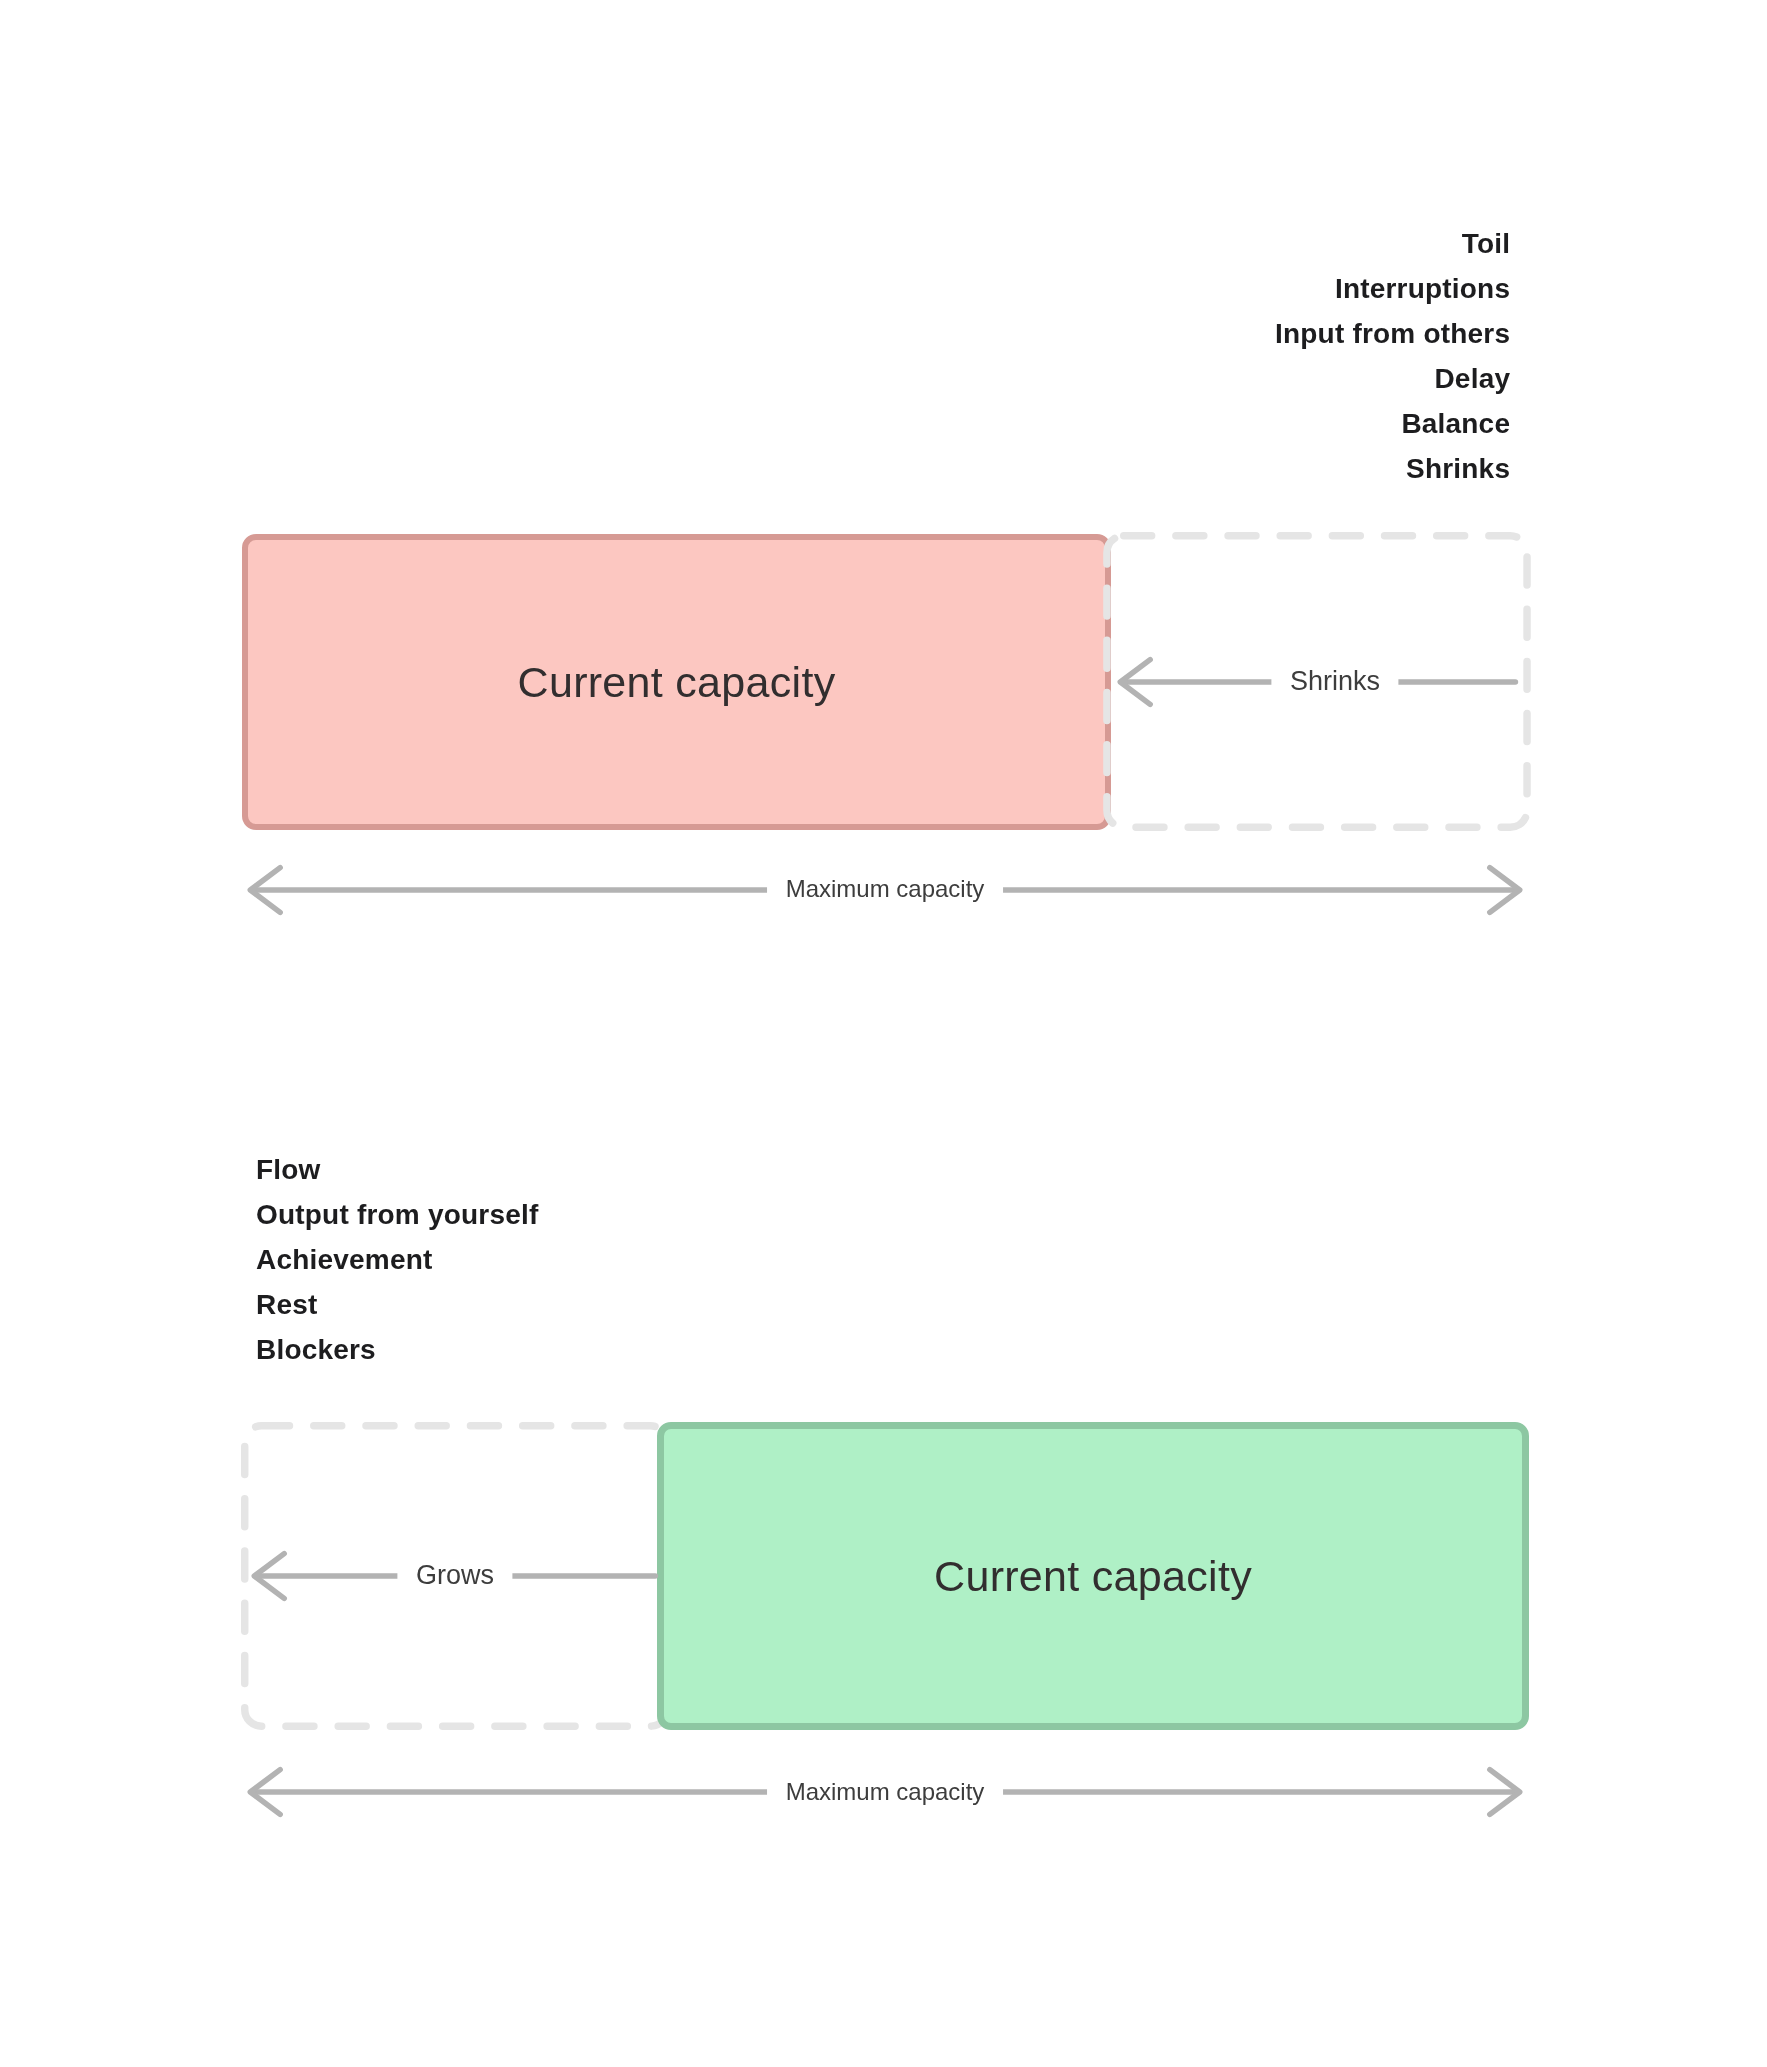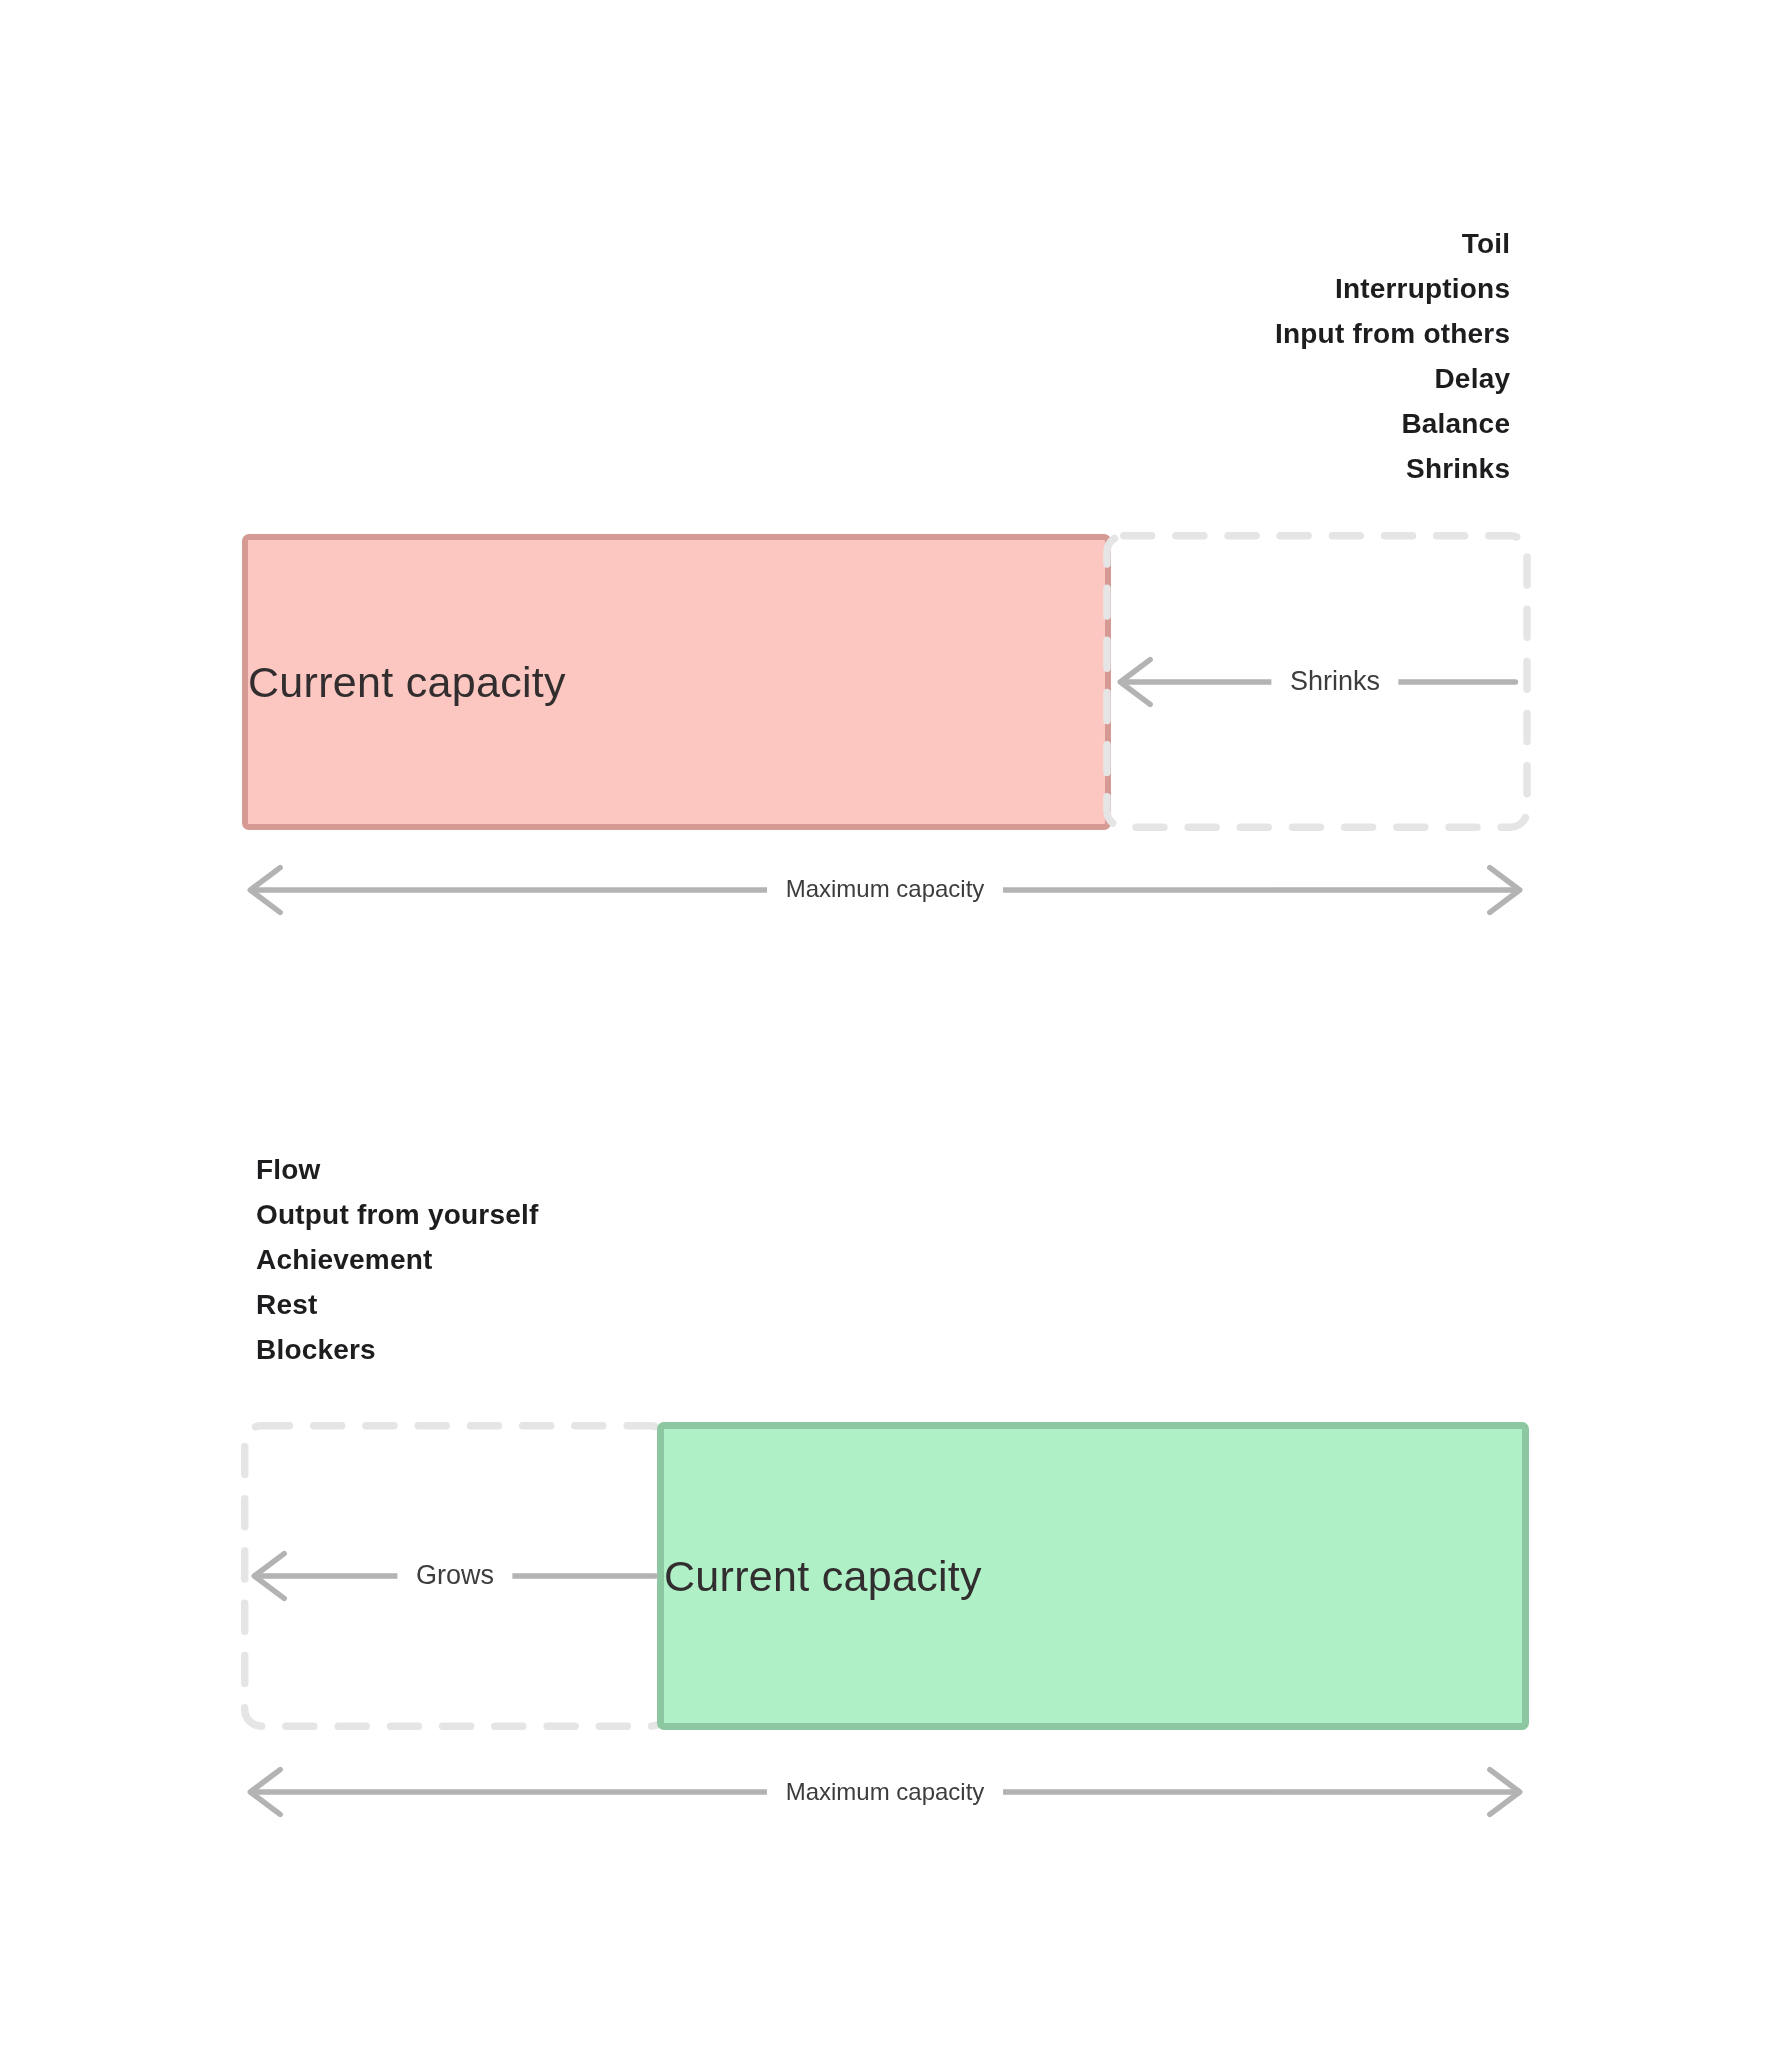--- a/index.html
+++ b/index.html
@@ -15,23 +15,24 @@
   .factor-list{
     font-size:28px;
     font-weight:700;
     line-height:45px;
     color:#1d1d1f;
     letter-spacing:0.2px;
   }
   .factor-list div{white-space:nowrap;}
   .capacity-box{
     box-sizing:border-box;
-    border-radius:7px;
+    border-radius:14px;
     display:flex;
     align-items:center;
+    justify-content:center;
   }
   .capacity-box.pink{
     background:#fcc7c1;
     border:6.5px solid #d69a94;
   }
   .capacity-box.green{
     background:#aff0c6;
     border:7.5px solid #8dc7a2;
   }
   .capacity-label{

